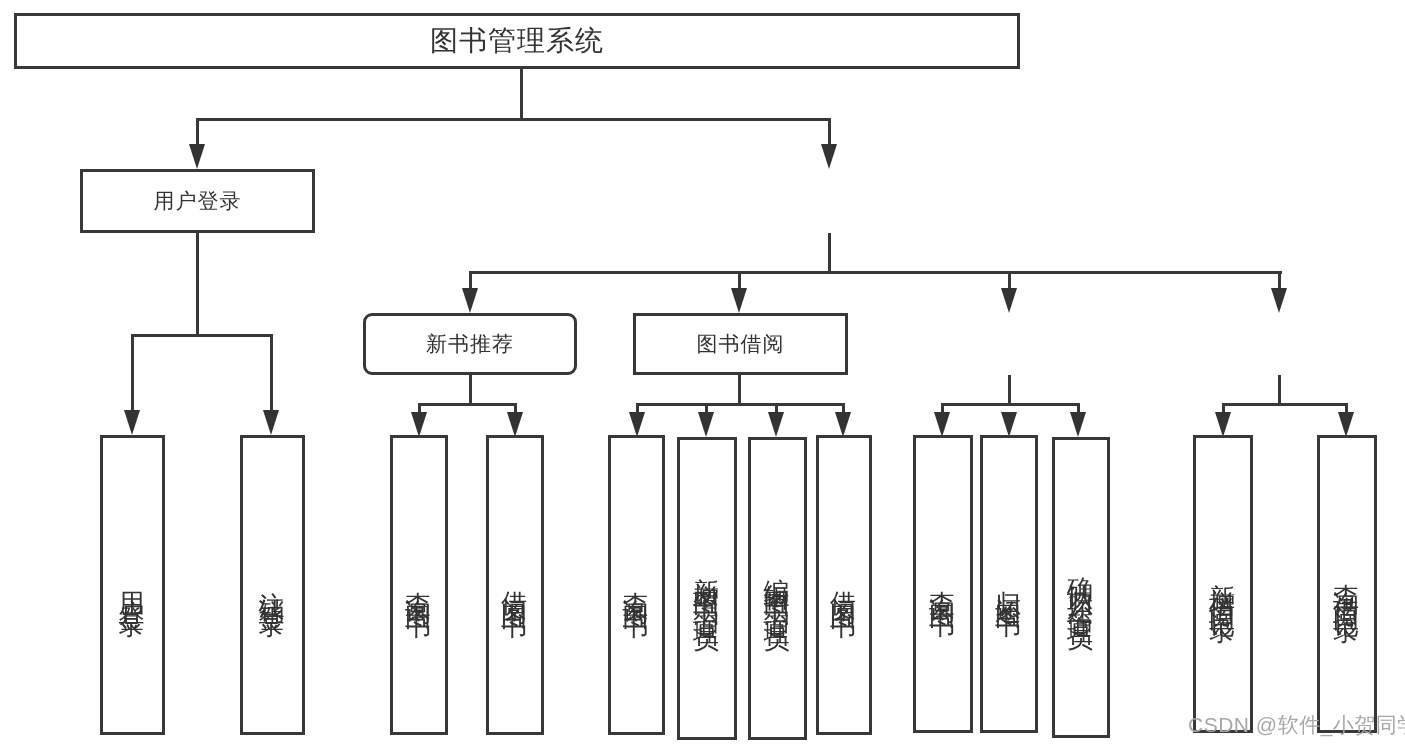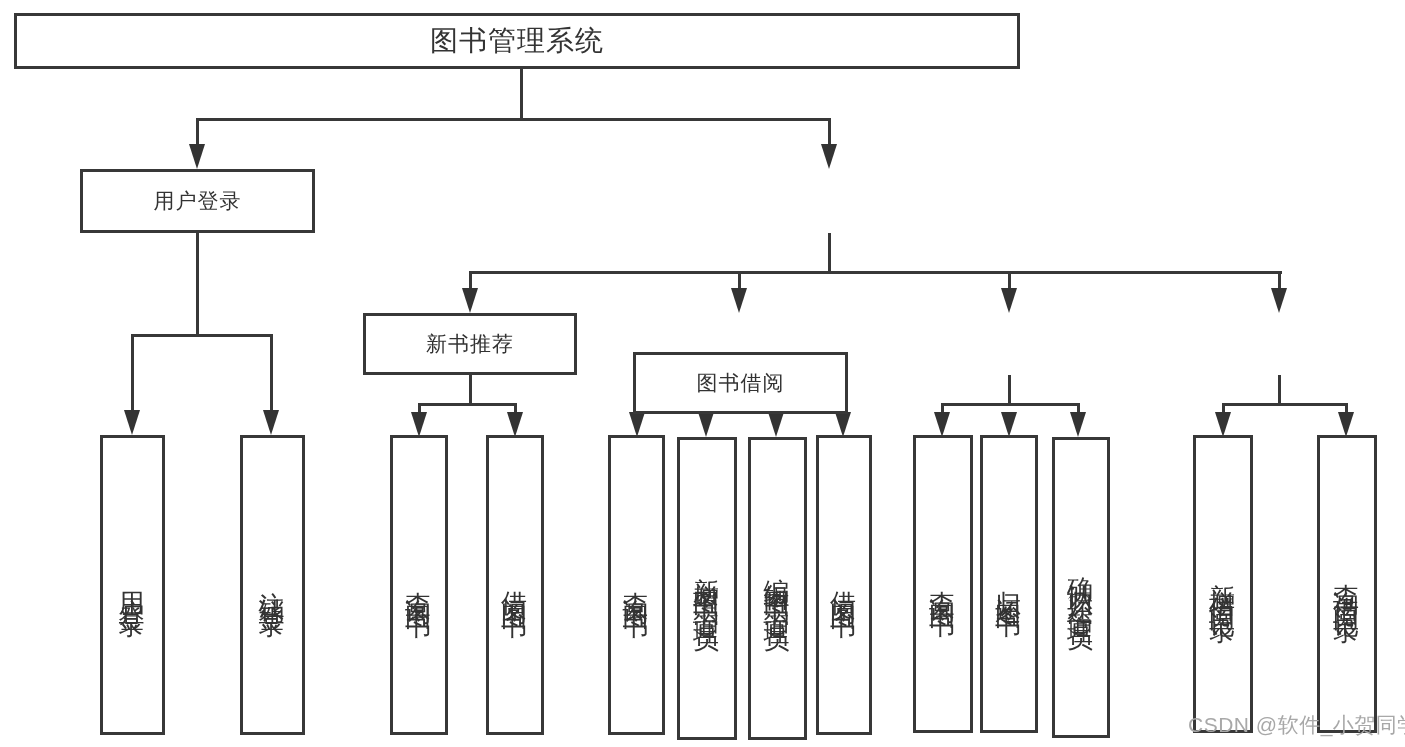--- a/index.html
+++ b/index.html
@@ -75,24 +75,24 @@
   <div class="hline" style="left:469px;  top:271px; width:813px;"></div>
   <div class="vline" style="left:469px;  top:271px; height:20px;"></div>
   <div class="vline" style="left:738px;  top:271px; height:20px;"></div>
   <div class="vline" style="left:1008px; top:271px; height:20px;"></div>
   <div class="vline" style="left:1278px; top:271px; height:20px;"></div>
   <div class="arrow" style="left:462px;  top:288px;"></div>
   <div class="arrow" style="left:731px;  top:288px;"></div>
   <div class="arrow" style="left:1001px; top:288px;"></div>
   <div class="arrow" style="left:1271px; top:288px;"></div>
 
-  <div class="box lvl" style="left:363px; top:313px; width:214px; height:62px;">
+  <div class="box lvl" style="left:363px; top:313px; width:214px; height:62px;border-radius:9px;">
     <span>新书推荐</span>
   </div>
-  <div class="box lvl" style="left:633px; top:313px; width:215px; height:62px;margin-top:39px;">
+  <div class="box lvl" style="left:633px; top:313px; width:215px; height:62px;">
     <span>图书借阅</span>
   </div>
 
   <div class="vline" style="left:469px; top:375px; height:30px;"></div>
   <div class="hline" style="left:418px; top:403px; width:99px;"></div>
   <div class="vline" style="left:418px; top:403px; height:12px;"></div>
   <div class="vline" style="left:514px; top:403px; height:12px;"></div>
   <div class="arrow" style="left:411px; top:412px;"></div>
   <div class="arrow" style="left:507px; top:412px;"></div>
   <div class="vbox" style="left:390px; top:435px; width:58px; height:300px;">

